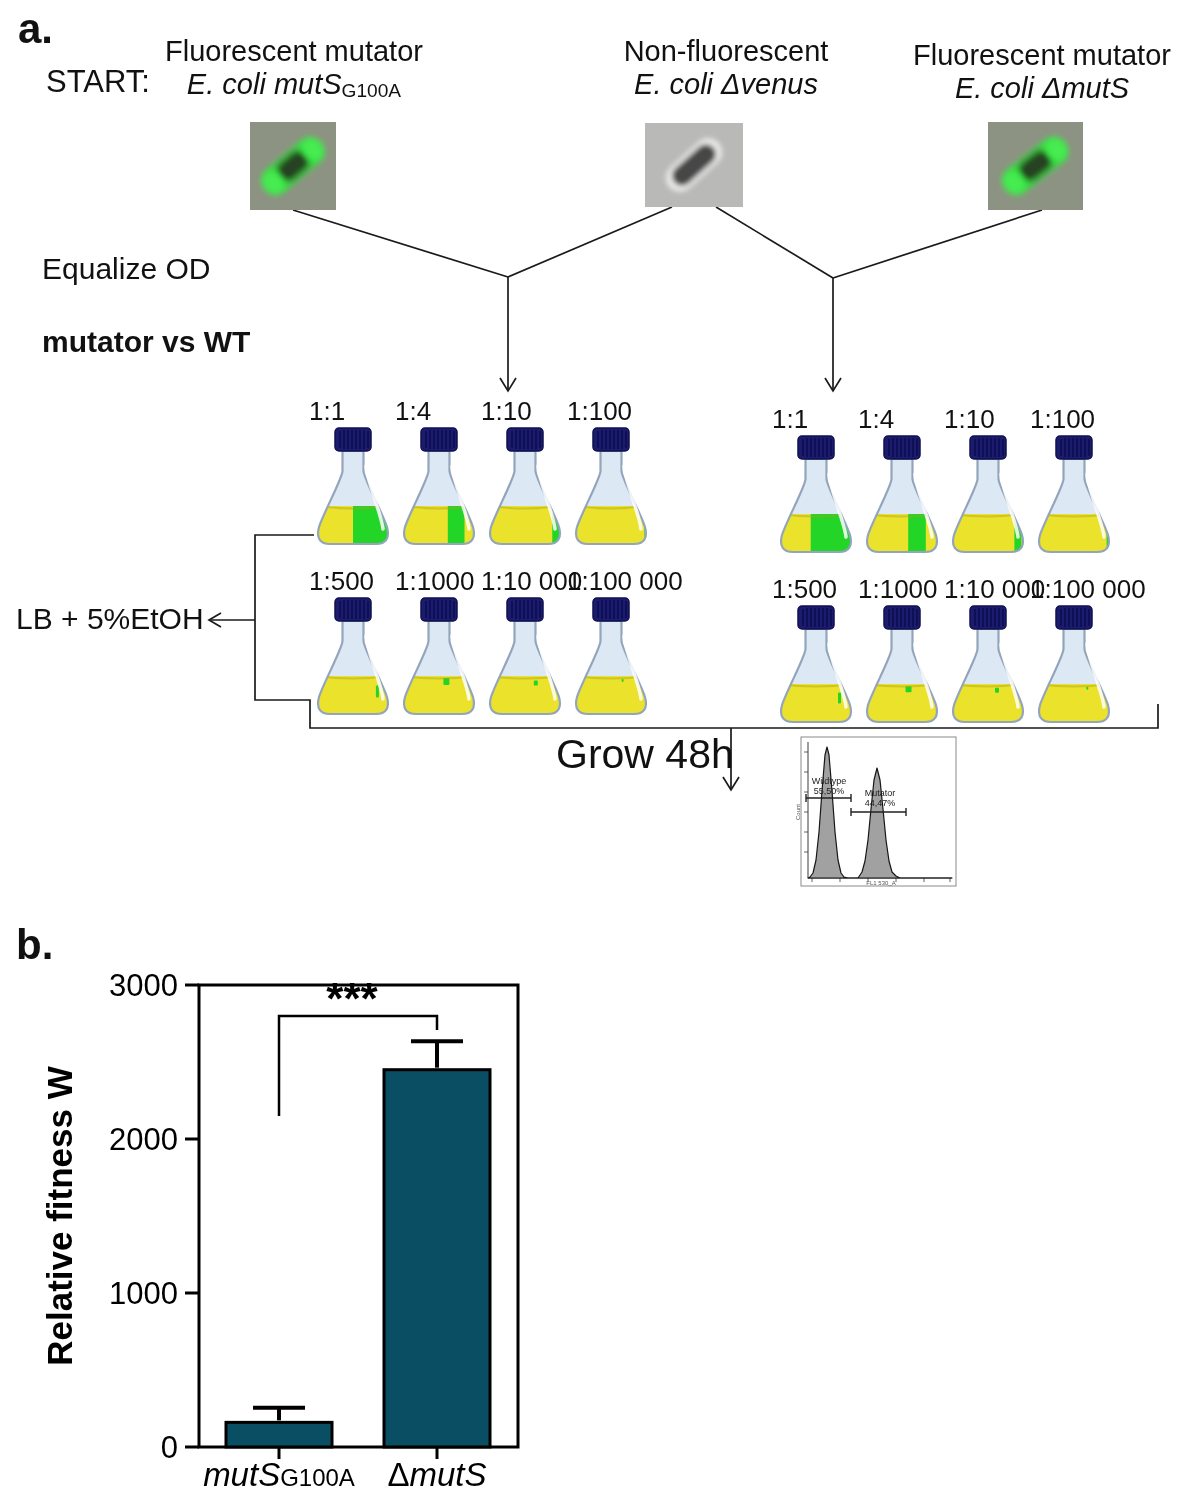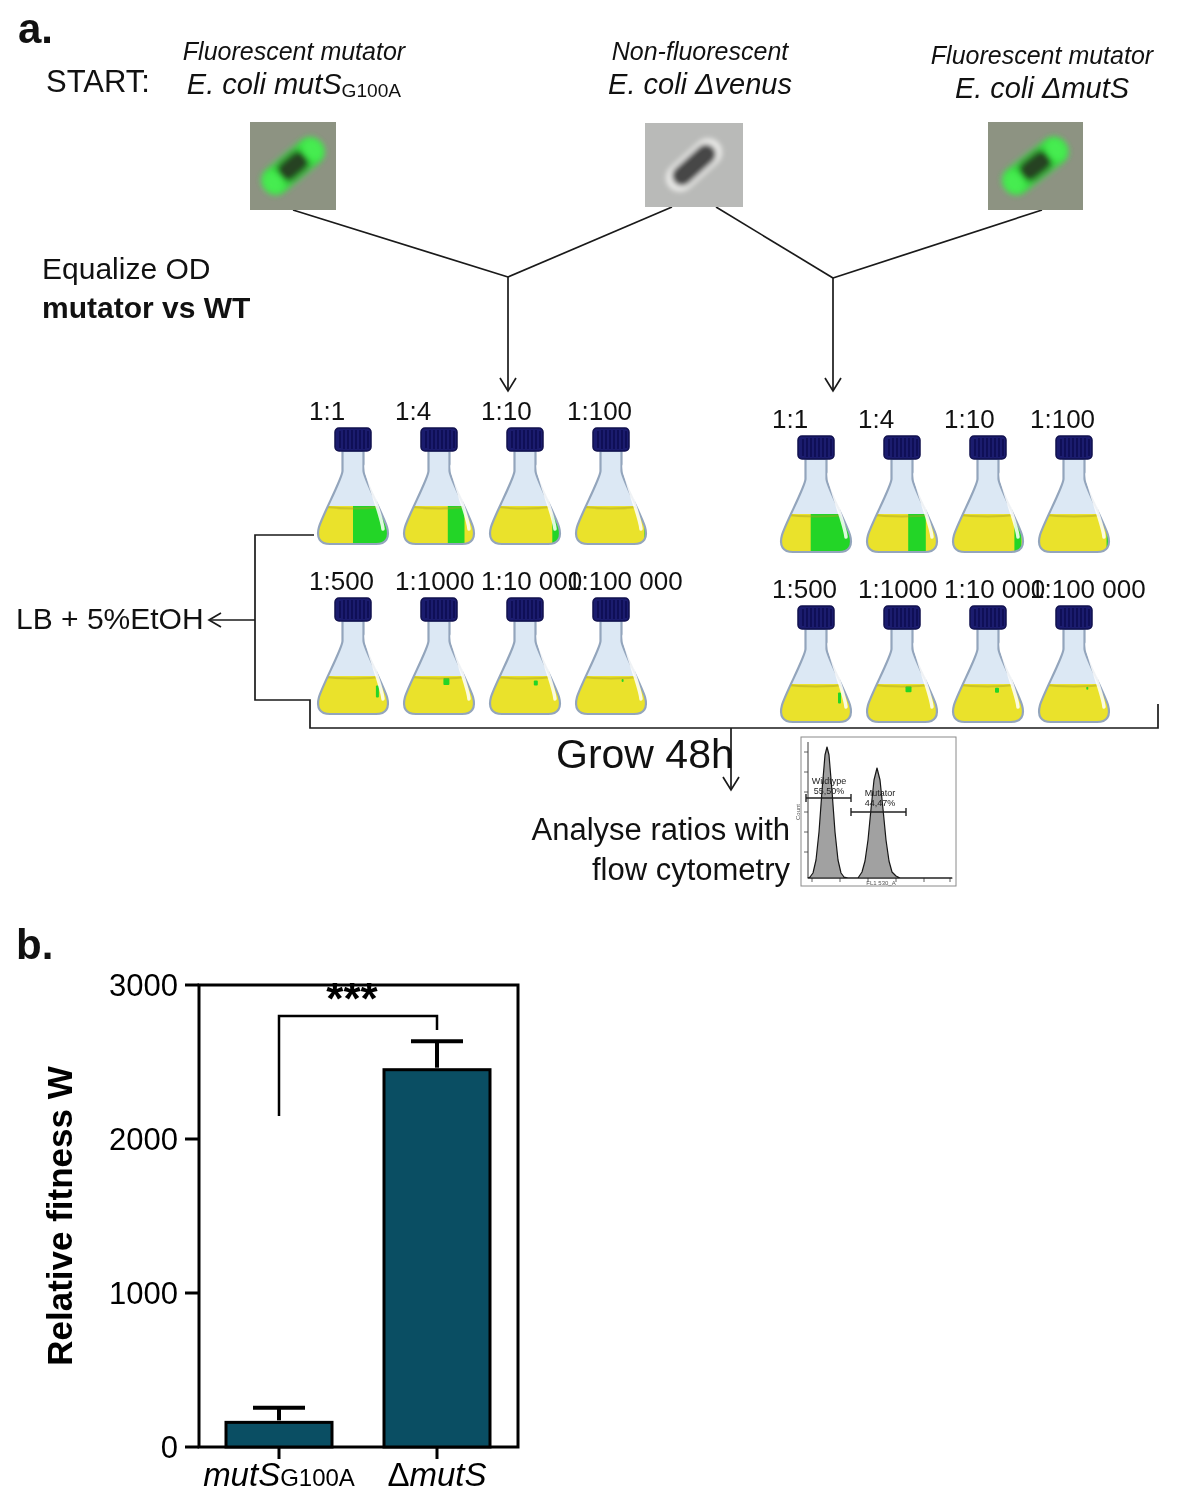--- a/index.html
+++ b/index.html
@@ -2,25 +2,25 @@
 <html><head>
 <meta charset="utf-8">
 <style>
   html,body{margin:0;padding:0;background:#fff;}
   body{width:1193px;height:1500px;font-family:"Liberation Sans",sans-serif;color:#111;}
   .canvas{position:relative;width:1193px;height:1500px;overflow:hidden;background:#fff;}
   .abs{position:absolute;}
   .panel-label{font-size:42px;font-weight:bold;line-height:1;}
   .start-label{font-size:31px;font-weight:normal;}
   .strain{position:absolute;width:420px;text-align:center;}
-  .strain-title{font-size:25px;line-height:34px;font-style:italic;}
+  .strain-title{font-size:29px;line-height:34px;}
   .strain-name{font-size:29px;line-height:32px;font-style:italic;}
   .strain-name .sub{font-style:normal;font-size:0.66em;vertical-align:-0.18em;}
   .steps{font-size:30px;line-height:39px;}
-  .steps .bold-line{font-weight:bold;}
+  .steps .bold-line{font-weight:bold;margin-top:34px;}
   .medium-label{font-size:30px;font-weight:normal;white-space:nowrap;}
   .grow-label{font-size:41px;font-weight:normal;}
   .analyse{width:372px;text-align:right;font-size:31px;line-height:40px;}
   .flask-row{position:absolute;display:flex;}
   .flask-slot{width:86px;text-align:left;}
   .flask-ratio{font-size:26px;height:30px;line-height:30px;white-space:nowrap;}
   .flask-svg{display:block;margin:0 auto;}
   svg text{font-family:"Liberation Sans",sans-serif;}
 </style>
 </head>
@@ -46,21 +46,21 @@
     </g>
   </svg>
 
   <div class="abs panel-label" style="left:18px;top:8px">a.</div>
   <div class="abs start-label" style="left:46px;top:64px">START:</div>
 
   <div class="strain" style="left:84px;top:34px">
     <div class="strain-title">Fluorescent mutator</div>
     <div class="strain-name"><i>E. coli mutS</i><span class="sub">G100A</span></div>
   </div>
-  <div class="strain" style="left:490px;top:34px">
+  <div class="strain" style="left:516px;top:34px">
     <div class="strain-title">Non-fluorescent</div>
     <div class="strain-name"><i>E. coli Δvenus</i><span class="sub"></span></div>
   </div>
   <div class="strain" style="left:832px;top:38px">
     <div class="strain-title">Fluorescent mutator</div>
     <div class="strain-name"><i>E. coli ΔmutS</i><span class="sub"></span></div>
   </div>
 
   <svg class="abs" style="left:250px;top:122px" width="86" height="88" viewBox="0 0 86 88">
     <defs>
@@ -439,24 +439,20 @@
     </g>
     <path d="M33.5,25 L33.5,45 C33.5,52 14,88 10,101 C7,112 11,118 21,118 L67,118 C77,118 81,112 78,101 C74,88 54.5,52 54.5,45 L54.5,25 Z" fill="none" stroke="#93a5bc" stroke-width="2.2"></path>
     <path d="M57,40 C58,55 73,90 74,103" fill="none" stroke="rgba(255,255,255,0.85)" stroke-width="3.5" stroke-linecap="round"></path>
     <rect x="26" y="2" width="36" height="23" rx="4" fill="#1b1c6e" stroke="#11114e" stroke-width="1.5"></rect>
     <path d="M31,5 V22 M35,4 V23 M39,4 V23 M43,4 V23 M47,4 V23 M51,4 V23 M55,4 V23 M59,5 V22" stroke="#0d0d52" stroke-width="1.6" fill="none"></path>
   </svg>
       </div>
     </div>
 
   <div class="abs grow-label" style="left:556px;top:731px">Grow 48h</div>
-  <div class="abs analyse" style="left:418px;top:810px">
-    <div>Analyse ratios with</div>
-    <div>flow cytometry</div>
-  </div>
 
   <svg class="abs" style="left:795px;top:733px" width="170" height="158" viewBox="795 733 170 158">
     <rect x="801" y="737" width="155" height="149" fill="#ffffff" stroke="#8a8a8a" stroke-width="1"></rect>
     <path d="M808,742 L808,878 L952,878" fill="none" stroke="#3a3a3a" stroke-width="1"></path>
     <path d="M804,752 H808 M804,772 H808 M804,792 H808 M804,812 H808 M804,832 H808 M804,852 H808" stroke="#3a3a3a" stroke-width="0.8"></path>
     <path d="M812,878 V882 M840,878 V882 M868,878 V882 M896,878 V882 M924,878 V882 M950,878 V882" stroke="#3a3a3a" stroke-width="0.8"></path>
     <path d="M808,878 L810,877 L813,873 L816,860 L819,832 L822,791 L825,755 L827,747 L829,755 L832,791 L835,832 L838,860 L841,873 L844,877 L848,878 L858,878 L862,872 L865,861 L868,840 L871,809 L874,780 L877,768 L880,780 L883,809 L886,840 L889,861 L892,872 L896,876 L900,878 L952,878 Z" fill="#a1a1a1" stroke="#161616" stroke-width="1.2" stroke-linejoin="round"></path>
     <path d="M806,794 V802 M806,798 H851 M851,794 V802" stroke="#222" stroke-width="1.4" fill="none"></path>
     <path d="M851,808 V816 M851,812 H906 M906,808 V816" stroke="#222" stroke-width="1.4" fill="none"></path>
     <text x="829" y="784" font-size="9" text-anchor="middle" fill="#222">Wildtype</text>

